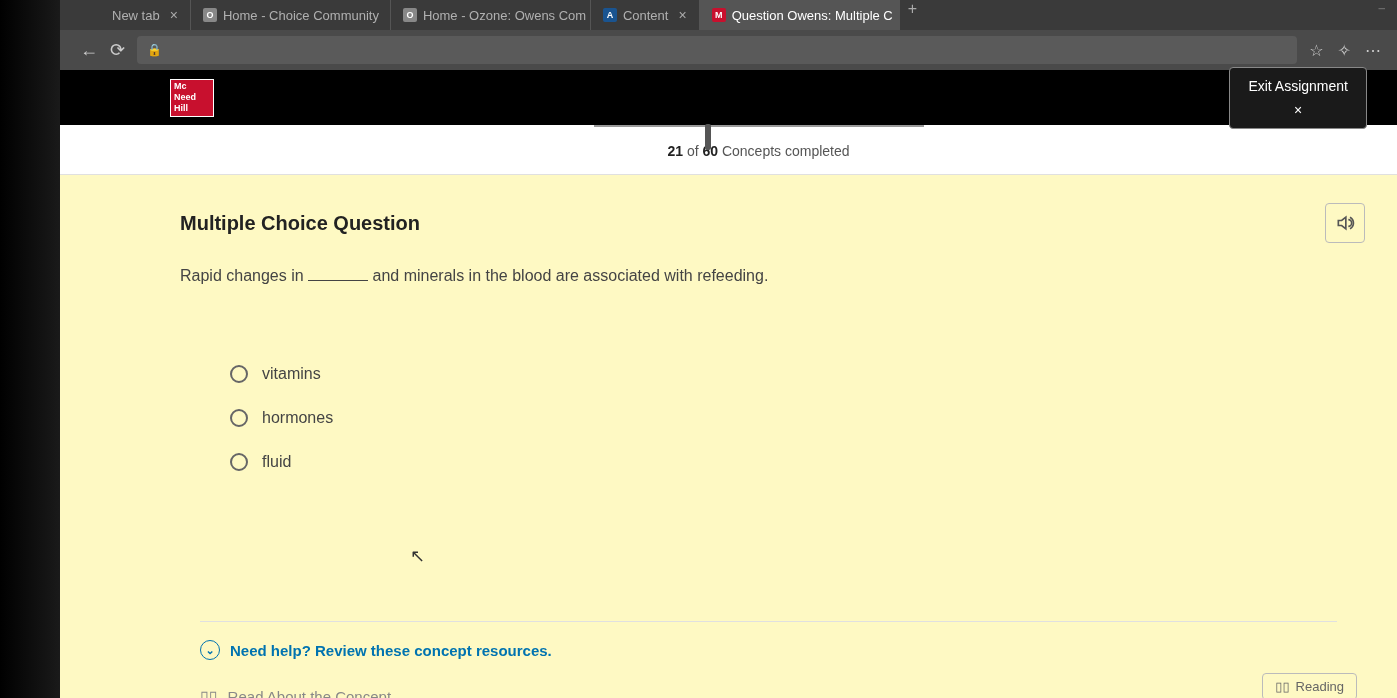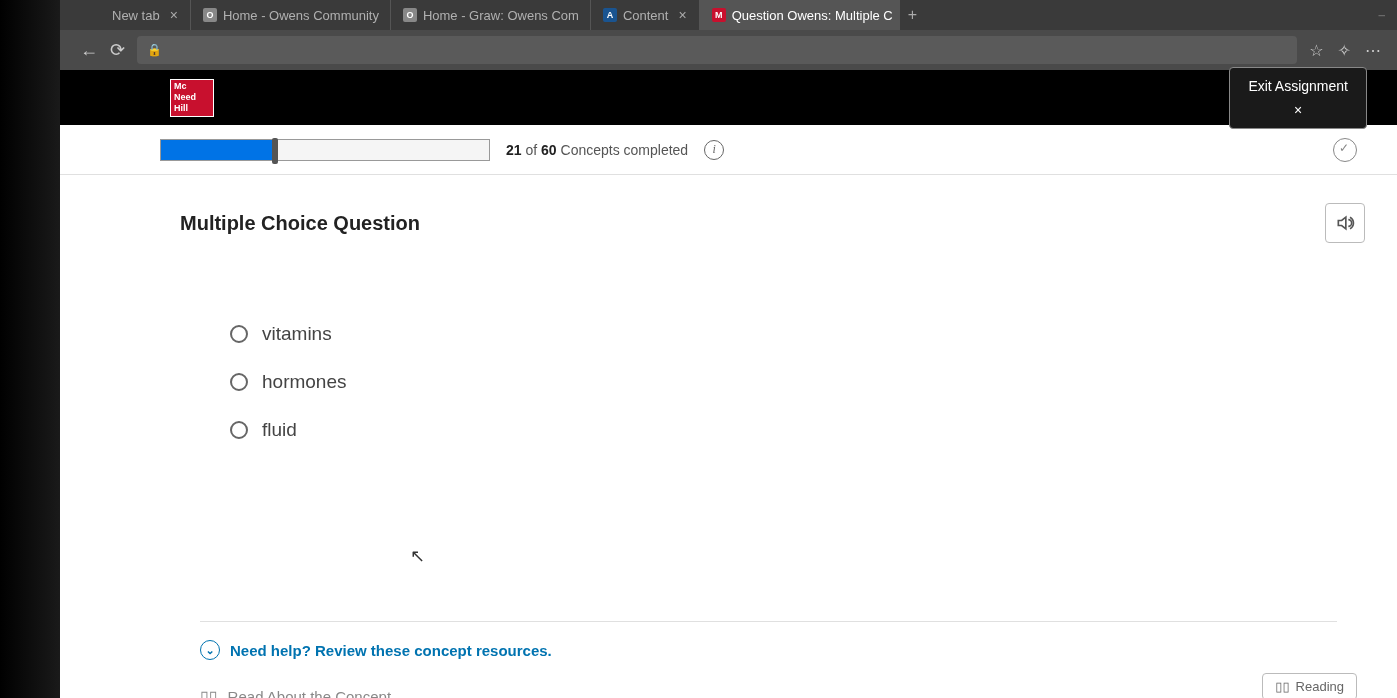--- a/index.html
+++ b/index.html
@@ -10,21 +10,21 @@
       height: 698px;
       overflow: hidden;
       position: relative;
     }
     
     
     .browser-top {
       background: #3a3a3a;
       height: 30px;
       display: flex;
-      align-items: center;
+      align-items: flex-start;
       color: #b0b0b0;
       font-size: 13px;
       padding-left: 100px;
     }
     .tab {
       display: flex;
       align-items: center;
       padding: 0 12px;
       height: 100%;
       border-right: 1px solid #555;
@@ -116,20 +116,21 @@
     
     
     .progress-row {
       background: #fff;
       height: 50px;
       display: flex;
       align-items: center;
       padding: 0 40px 0 160px;
       border-bottom: 1px solid #e0e0e0;
       gap: 16px;
+      flex-direction: column;
     }
     .progress-container {
       width: 330px;
       height: 22px;
       border: 1px solid #999;
       background: #f5f5f5;
       position: relative;
     }
     .progress-fill {
       height: 100%;
@@ -170,21 +171,21 @@
     .timer-icon::after {
       content: "✓";
       position: absolute;
       top: 2px; left: 5px;
       font-size: 12px;
       color: #888;
     }
     
     
     .content {
-      background: #ffffff;
+      background: #fef9c3;
       padding: 28px 32px 0 180px;
       position: relative;
       height: calc(698px - 30px - 40px - 55px - 50px);
     }
     .question-header {
       display: flex;
       align-items: center;
     }
     .question-title {
       font-size: 20px;
@@ -226,21 +227,21 @@
       margin-bottom: 26px;
       cursor: pointer;
     }
     .radio {
       width: 18px; height: 18px;
       border: 2px solid #666;
       border-radius: 50%;
       flex-shrink: 0;
     }
     .option-label {
-      font-size: 19px;
+      font-size: 16px;
       color: #444;
     }
     
     .cursor {
       position: absolute;
       left: 410px;
       top: 370px;
       font-size: 18px;
       color: #333;
     }
@@ -320,26 +321,26 @@
 <div class="left-edge"></div>
 <div class="tic-label">tic</div>
 
 <div class="browser-top">
   <div class="tab">
     <span>New tab</span>
     <span class="tab-close">×</span>
   </div>
   <div class="tab">
     <span class="tab-icon">O</span>
-    <span>Home - Owens Community</span>
+    <span>Home - Choice Community</span>
     <span class="tab-close">×</span>
   </div>
   <div class="tab">
     <span class="tab-icon">O</span>
-    <span>Home - Graw: Owens Com</span>
+    <span>Home - Ozone: Owens Com</span>
 
   </div>
   <div class="tab">
     <span class="tab-icon" style="background:#1a5490">A</span>
     <span>Content</span>
     <span class="tab-close">×</span>
   </div>
   <div class="tab active">
     <span class="tab-icon" style="background:#c8102e">M</span>
     <span>Question Owens: Multiple C</span>
@@ -394,20 +395,23 @@
     <h2 class="question-title">Multiple Choice Question</h2>
     <div class="audio-btn">
       <svg width="20" height="20" viewBox="0 0 24 24" fill="none" stroke="#555" stroke-width="2">
         <polygon points="4,9 8,9 13,5 13,19 8,15 4,15"></polygon>
         <path d="M16 8 a 4 4 0 0 1 0 8"></path>
         <path d="M18 5 a 8 8 0 0 1 0 14"></path>
       </svg>
     </div>
   </div>
 
+  <p class="question-text">
+    <span>Rapid changes in </span><span class="blank"></span><span> and minerals in the blood are associated with refeeding.</span>
+  </p>
 
   <div class="options">
     <div class="option">
       <span class="radio"></span>
       <span class="option-label">vitamins</span>
     </div>
     <div class="option">
       <span class="radio"></span>
       <span class="option-label">hormones</span>
     </div>

